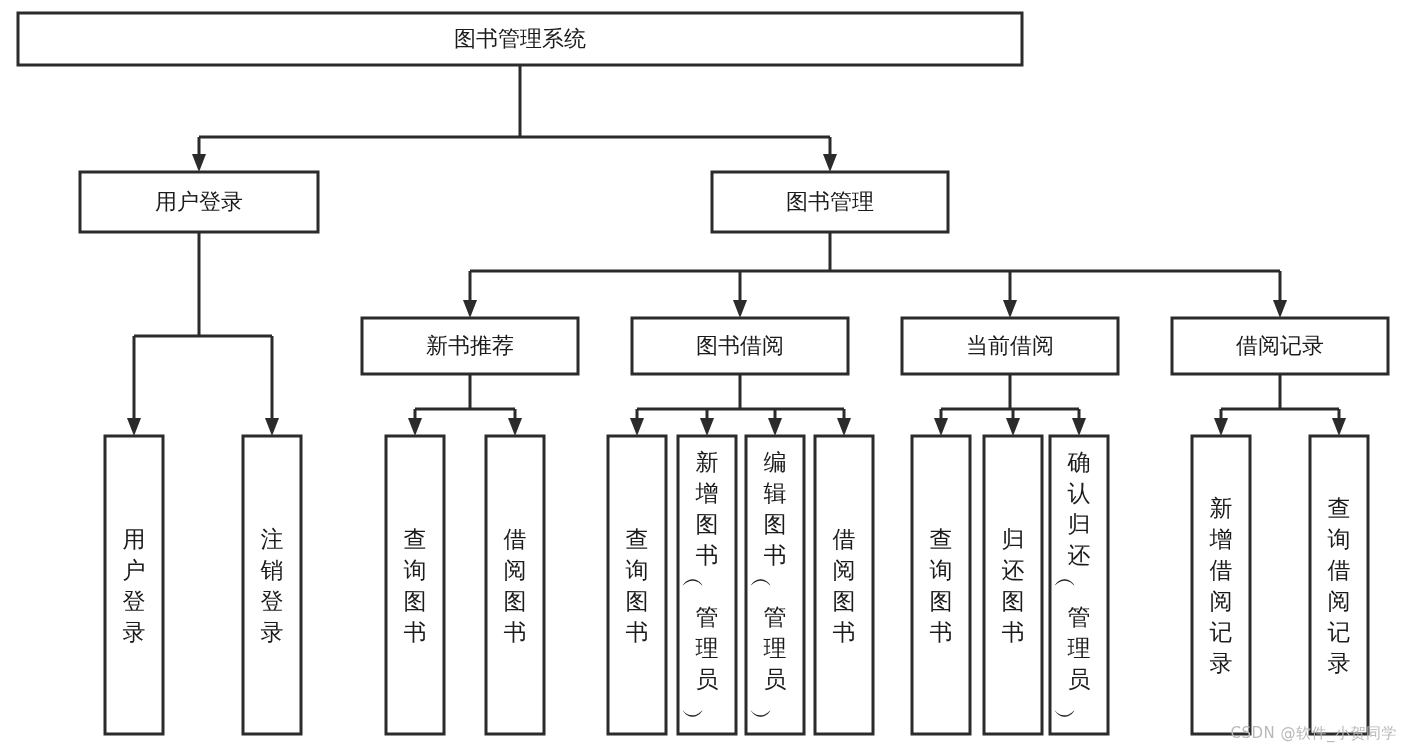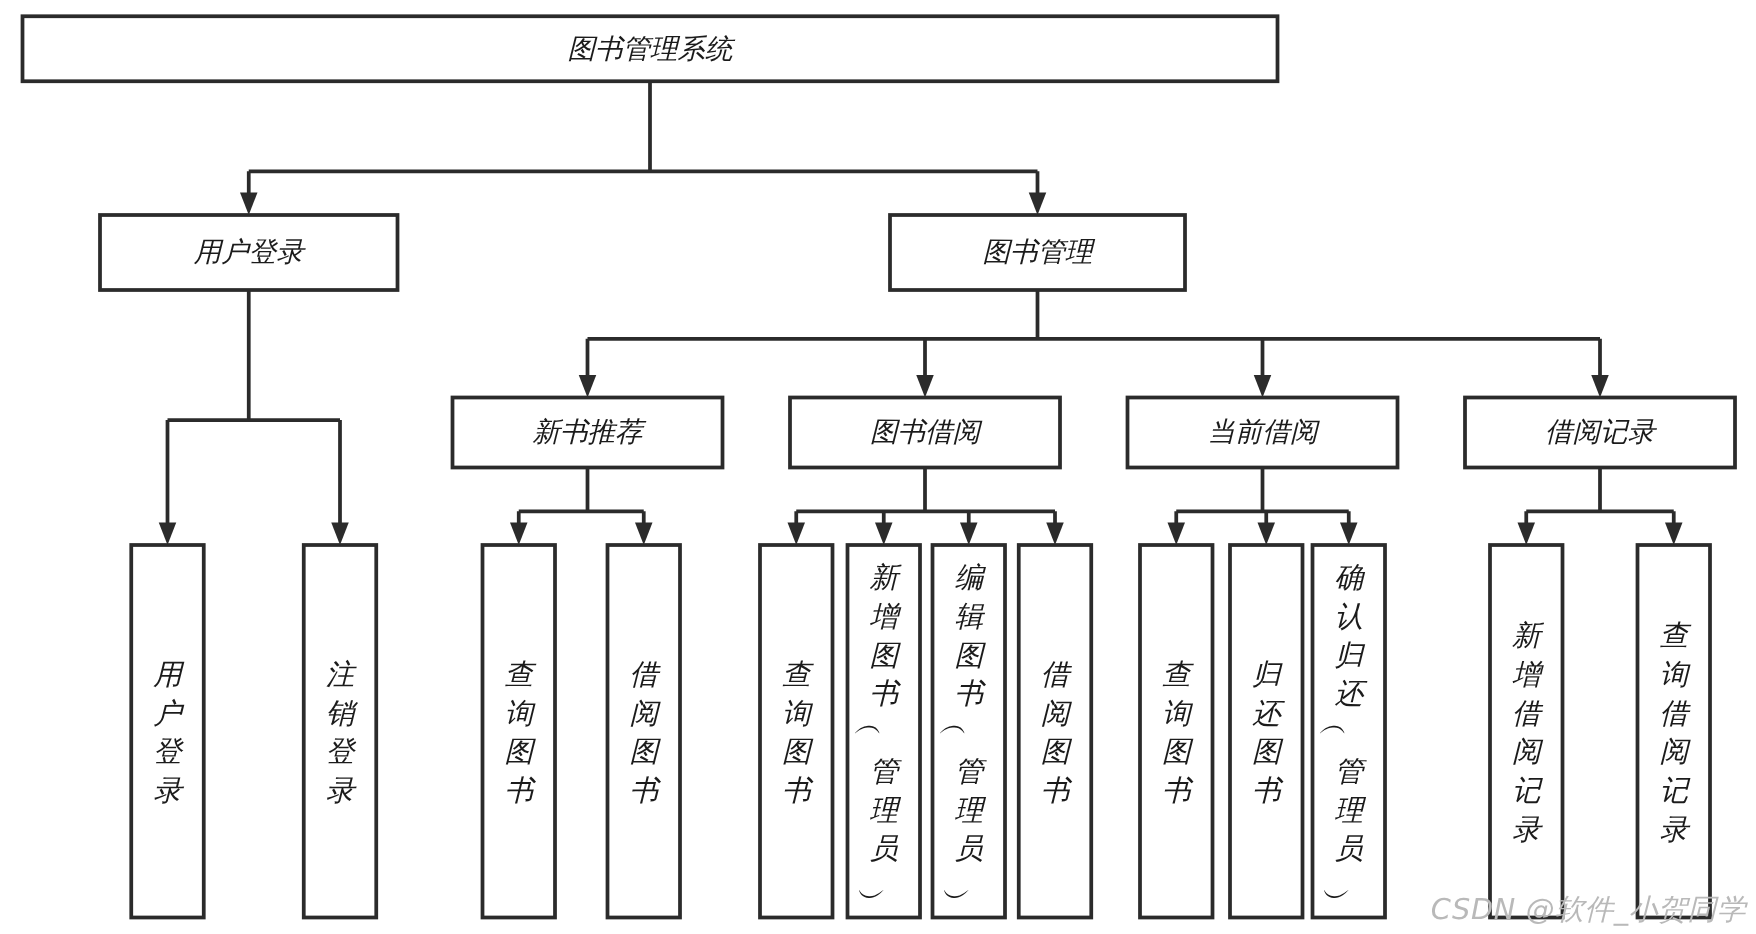--- a/index.html
+++ b/index.html
@@ -10,21 +10,20 @@
   }
   body {
     font-family: "DejaVu Sans", "Liberation Sans", sans-serif;
   }
   #diagram-root {
     position: relative;
     width: 1405px;
     height: 747px;
     background: #ffffff;
     overflow: hidden;
-    font-style: italic;
   }
   svg#tree-svg {
     position: absolute;
     left: 0;
     top: 0;
     width: 1405px;
     height: 747px;
     display: block;
   }
   .node-box {
@@ -53,21 +52,21 @@
     fill: #1b1b1b;
     font-family: "DejaVu Sans", "Liberation Sans", sans-serif;
     font-size: 23px;
     text-anchor: middle;
   }
   .watermark-text {
     position: absolute;
     right: 8px;
     bottom: 4px;
     font-family: "DejaVu Sans", "Liberation Sans", sans-serif;
-    font-size: 23px;
+    font-size: 15px;
     color: #b9b9b9;
     white-space: nowrap;
     letter-spacing: 0.5px;
     pointer-events: none;
   }
 </style>
 </head>
 <body>
 
 <div id="diagram-root">

